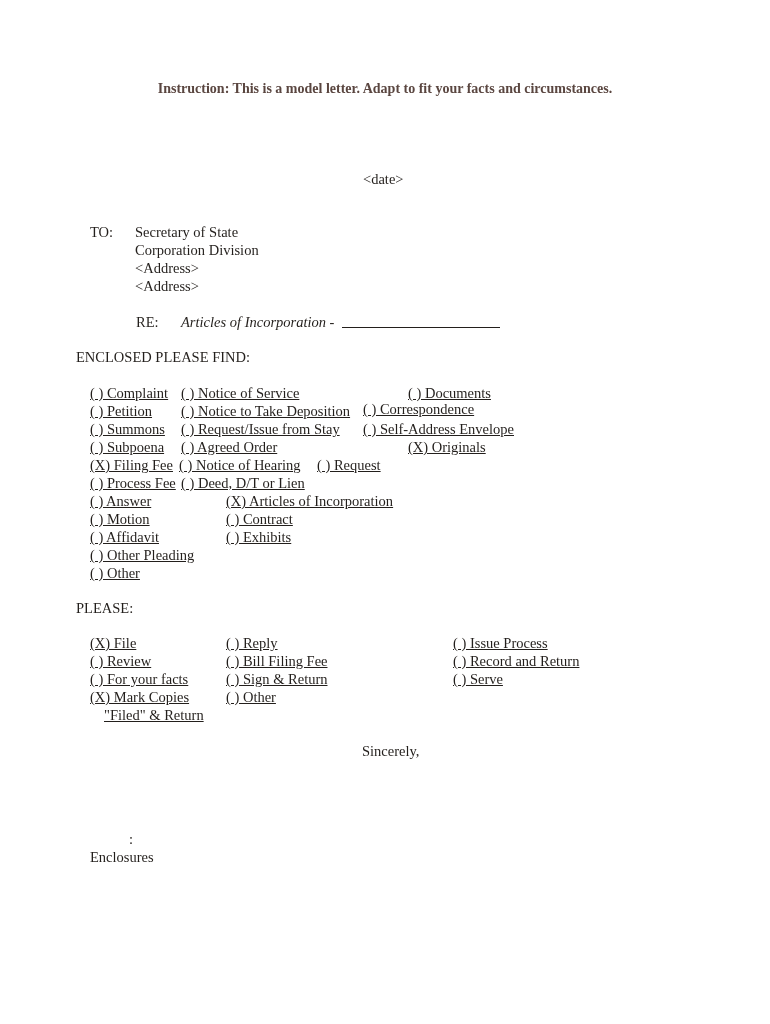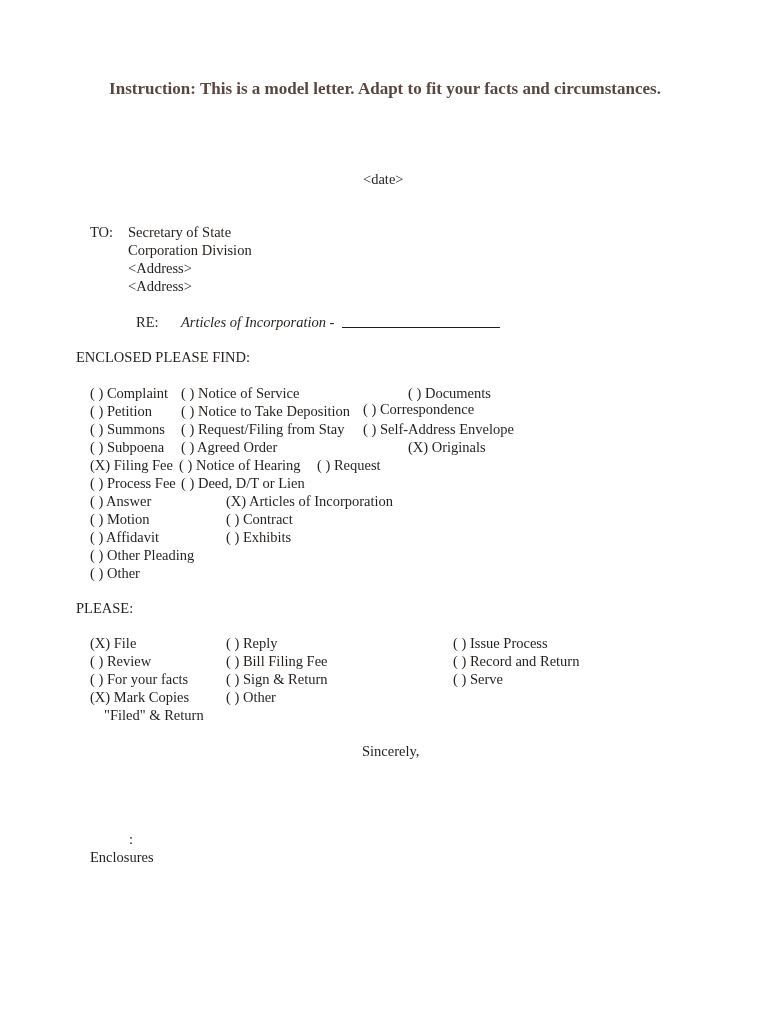--- a/index.html
+++ b/index.html
@@ -17,34 +17,34 @@
       font-size: 14.5px;
     }
     .abs { position: absolute; white-space: nowrap; line-height: 18px; }
     .instruction {
       top: 80px;
       left: 0;
       width: 770px;
       text-align: center;
       font-weight: bold;
       color: #5a4640;
-      font-size: 17px;
+      font-size: 14px;
     }
     .date { top: 170px; left: 363px; }
     .to-label { top: 223px; left: 90px; }
-    .to-line { left: 128px; text-align: right; }
+    .to-line { left: 135px; text-align: right; }
     .re-label { top: 313px; left: 136px; }
     .re-text { top: 313px; left: 181px; font-style: italic; }
     .re-blank {
       top: 313px; left: 342px;
       width: 158px; height: 14px;
       border-bottom: 1px solid #231f1c;
     }
     .section-head { left: 76px; }
-    .cell { position: absolute; white-space: nowrap; line-height: 18px; }
+    .cell { position: absolute; white-space: nowrap; line-height: 18px; text-decoration: underline; }
   </style>
 </head>
 <body>
 
 <div class="abs instruction">Instruction: This is a model letter. Adapt to fit your facts and circumstances.</div>
 
 <div class="abs date">&lt;date&gt;</div>
 
 <div class="abs to-label">TO:</div>
 <div class="abs to-line" style="top:223px">Secretary of State</div>
@@ -62,21 +62,21 @@
 
   <div class="cell" style="top:384px;left:90px">( ) Complaint</div>
   <div class="cell" style="top:384px;left:181px">( ) Notice of Service</div>
   <div class="cell" style="top:384px;left:408px">( ) Documents</div>
 
   <div class="cell" style="top:402px;left:90px">( ) Petition</div>
   <div class="cell" style="top:402px;left:181px">( ) Notice to Take Deposition</div>
   <div class="cell" style="top:400px;left:363px">( ) Correspondence</div>
 
   <div class="cell" style="top:420px;left:90px">( ) Summons</div>
-  <div class="cell" style="top:420px;left:181px">( ) Request/Filing from Stay</div>
+  <div class="cell" style="top:420px;left:181px">( ) Request/Issue from Stay</div>
   <div class="cell" style="top:420px;left:363px">( ) Self-Address Envelope</div>
 
   <div class="cell" style="top:438px;left:90px">( ) Subpoena</div>
   <div class="cell" style="top:438px;left:181px">( ) Agreed Order</div>
   <div class="cell" style="top:438px;left:408px">(X) Originals</div>
 
   <div class="cell" style="top:456px;left:90px">(X) Filing Fee</div>
   <div class="cell" style="top:456px;left:179px">( ) Notice of Hearing</div>
   <div class="cell" style="top:456px;left:317px">( ) Request</div>
 

